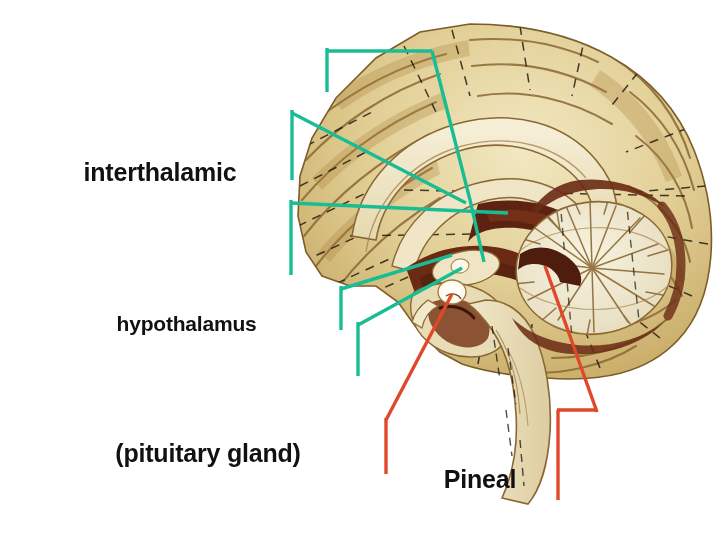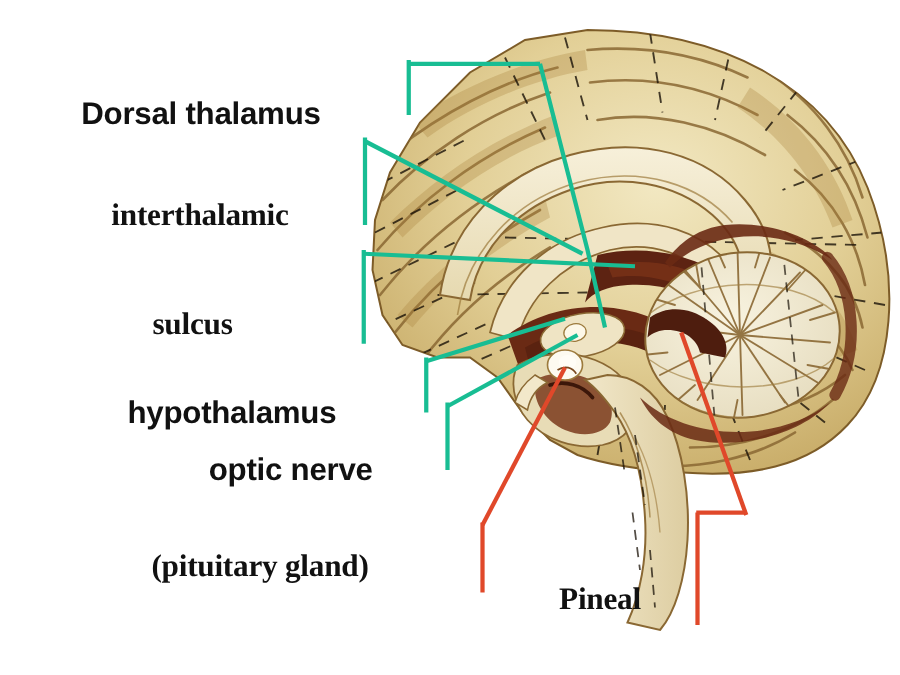--- a/index.html
+++ b/index.html
@@ -2,21 +2,21 @@
 <html><head>
 <meta charset="utf-8">
 <style>
   html,body{margin:0;padding:0;background:#ffffff;}
   body{width:720px;height:540px;overflow:hidden;
        font-family:"Liberation Sans","DejaVu Sans",sans-serif;}
   #stage{position:relative;width:720px;height:540px;background:#fff;}
   svg.layer{position:absolute;left:0;top:0;width:720px;height:540px;}
   .lbl{position:absolute;font-weight:bold;color:#111111;
        line-height:1.02;letter-spacing:-0.2px;white-space:pre;}
-  .lbl.c{text-align:center;font-family:Liberation Serif, serif;}
+  .lbl.c{text-align:center;}
 </style>
 </head>
 <body>
 
 <div id="stage">
 
   <svg class="layer" viewBox="0 0 720 540" preserveAspectRatio="none">
     <defs>
       <radialGradient id="gCortex" cx="55%" cy="35%" r="72%">
         <stop offset="0%" stop-color="#f2e8c2"></stop>
@@ -268,39 +268,32 @@
       </g>
 
       <g stroke="#e0482a">
         <path d="M545 266 L597 412"></path>
         <path d="M597 410 L557 410"></path>
         <path d="M558 410 L558 500"></path>
       </g>
     </g>
   </svg>
 
-  <div class="lbl" style="left:38px; top:53px; font-size:25px;">
-    <span>Dorsal thalamus</span>
-  </div>
 
   <div class="lbl c" style="left:40px; top:109px; width:240px; font-size:25px;">
     <div>interthalamic</div>
   </div>
 
   <div class="lbl c" style="left:34px; top:196px; width:240px; font-size:25px;">
-    <div>sulcus</div>
-  </div>
-
-  <div class="lbl" style="left:75px; top:292px; font-size:25px;text-align:center;">
+  </div>
+
+  <div class="lbl" style="left:94px; top:292px; font-size:21px;text-align:center;">
     <span>hypothalamus</span>
   </div>
 
-  <div class="lbl" style="left:140px; top:338px; font-size:25px;">
-    <span>optic nerve</span>
-  </div>
 
   <div class="lbl c" style="left:58px; top:390px; width:300px; font-size:25px;">
     <div>(pituitary gland)</div>
   </div>
 
   <div class="lbl c" style="left:420px; top:416px; width:120px; font-size:25px;">
     <div>Pineal</div>
     
   </div>
 

